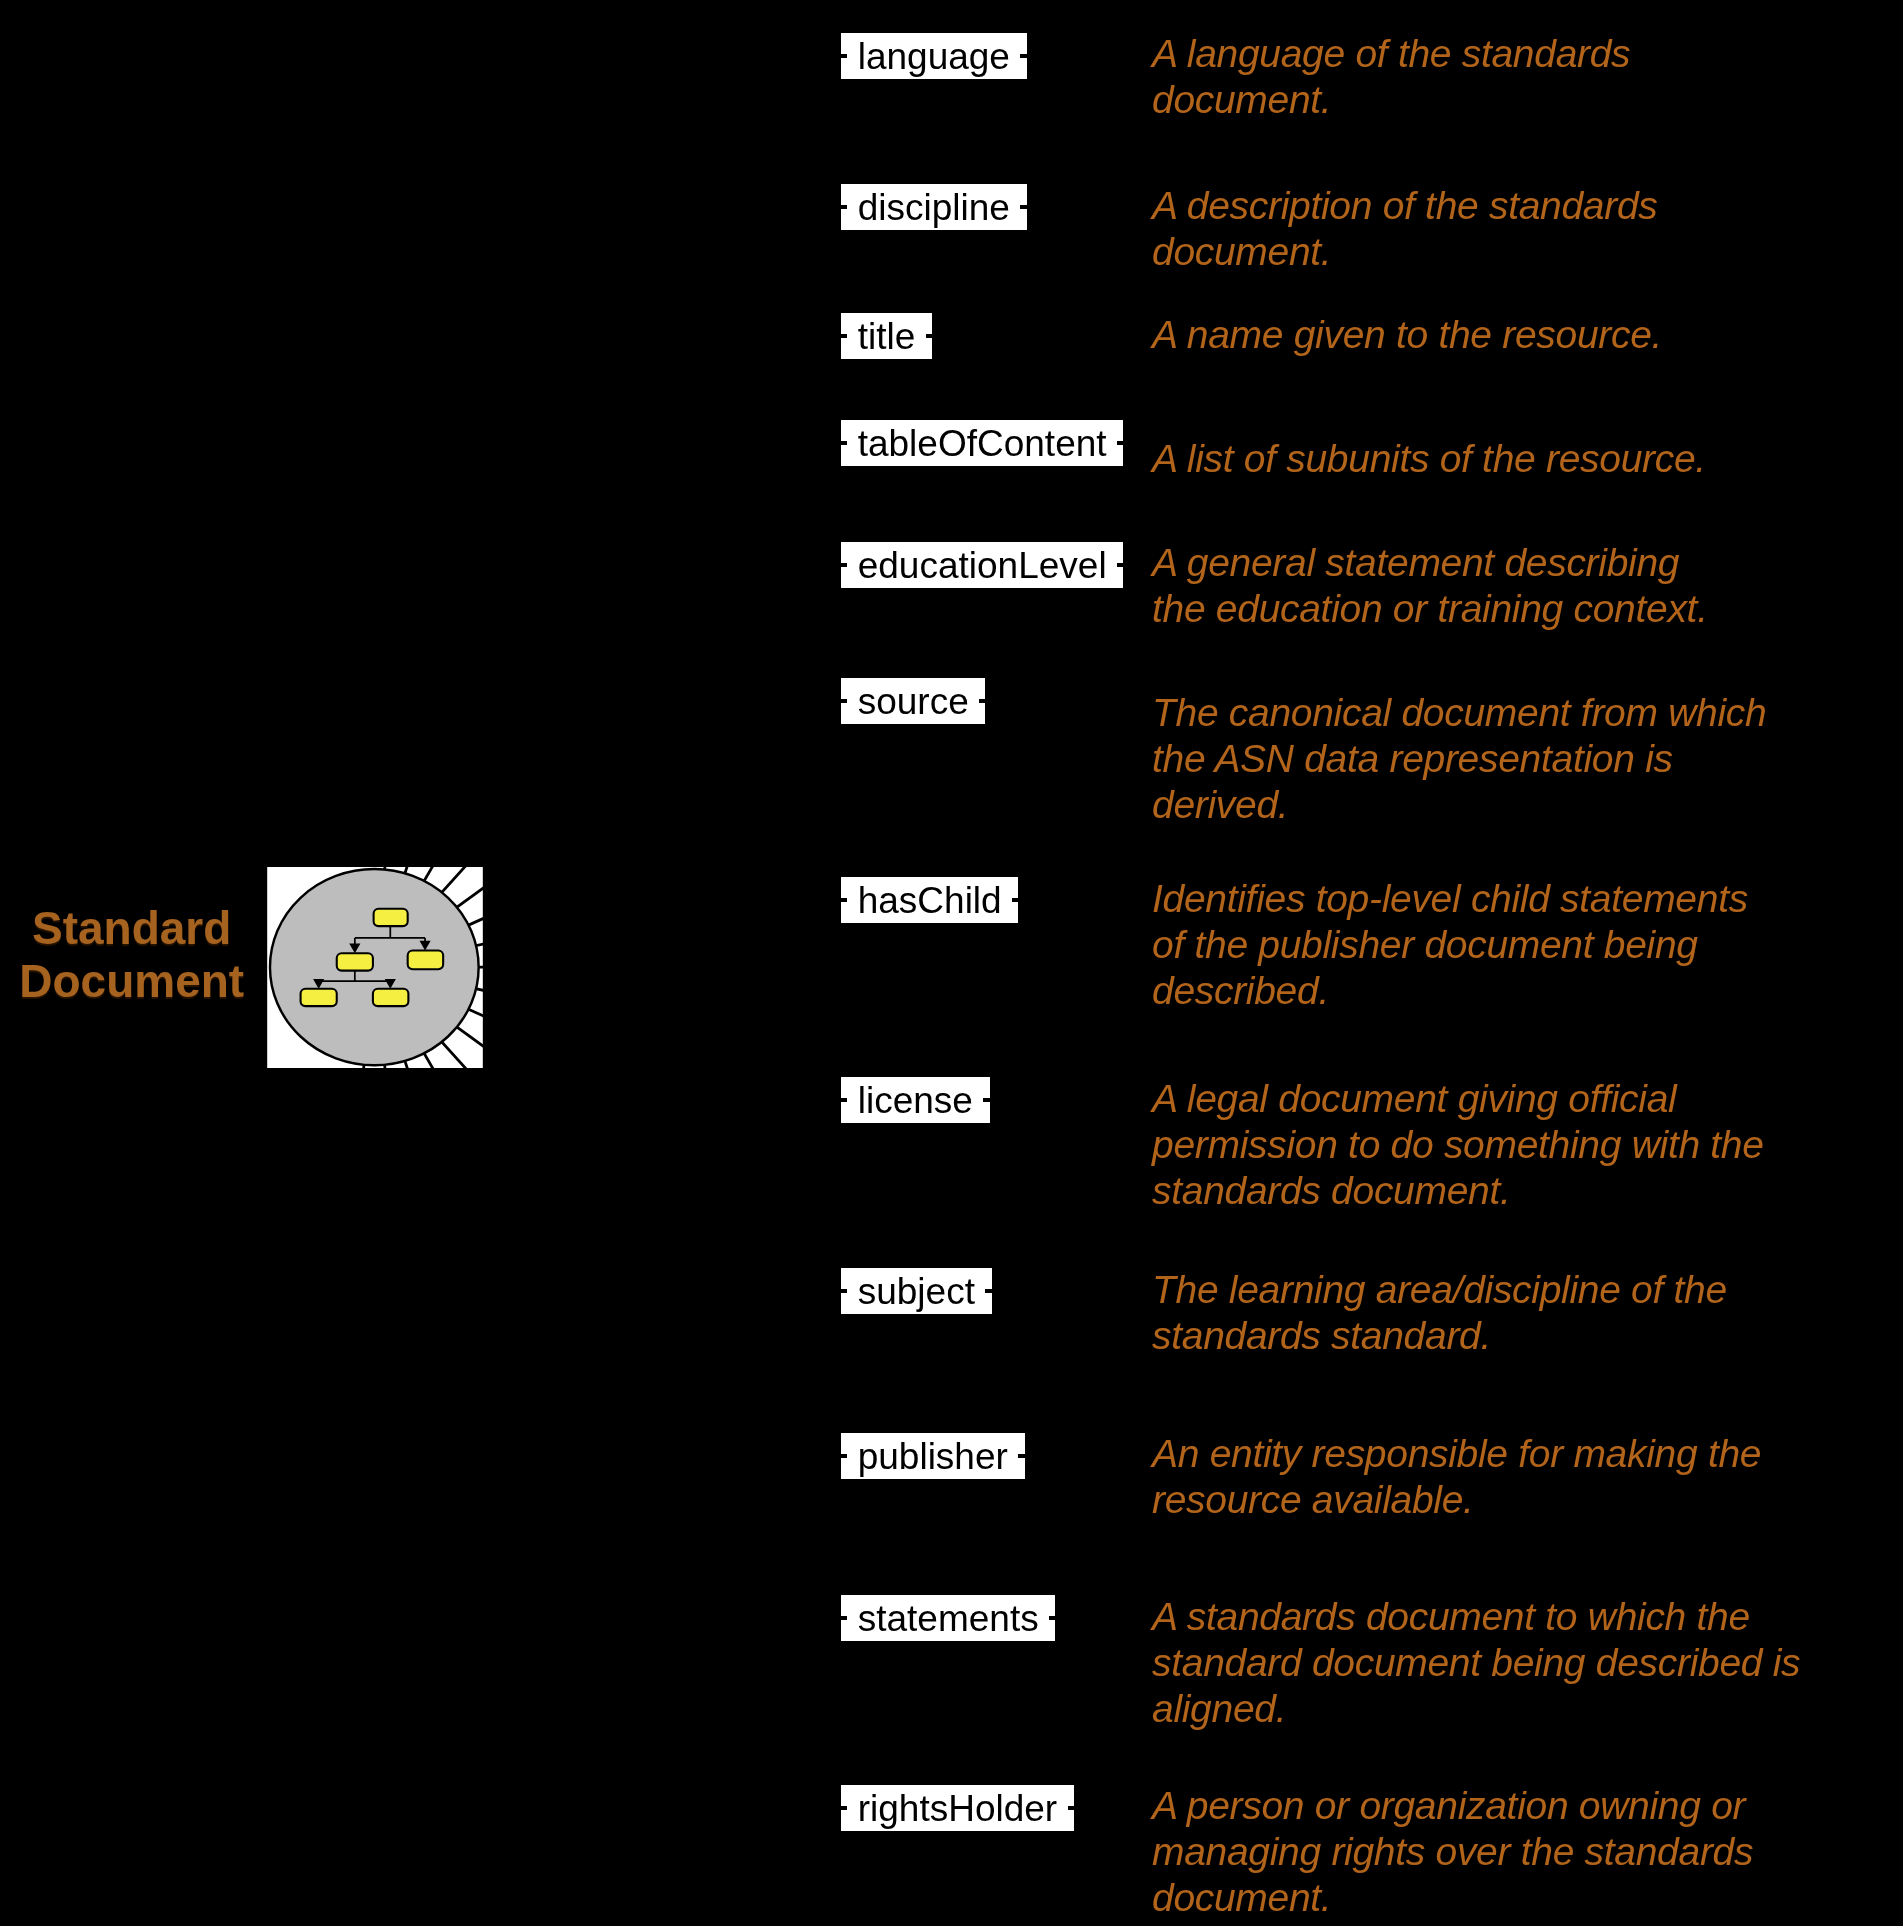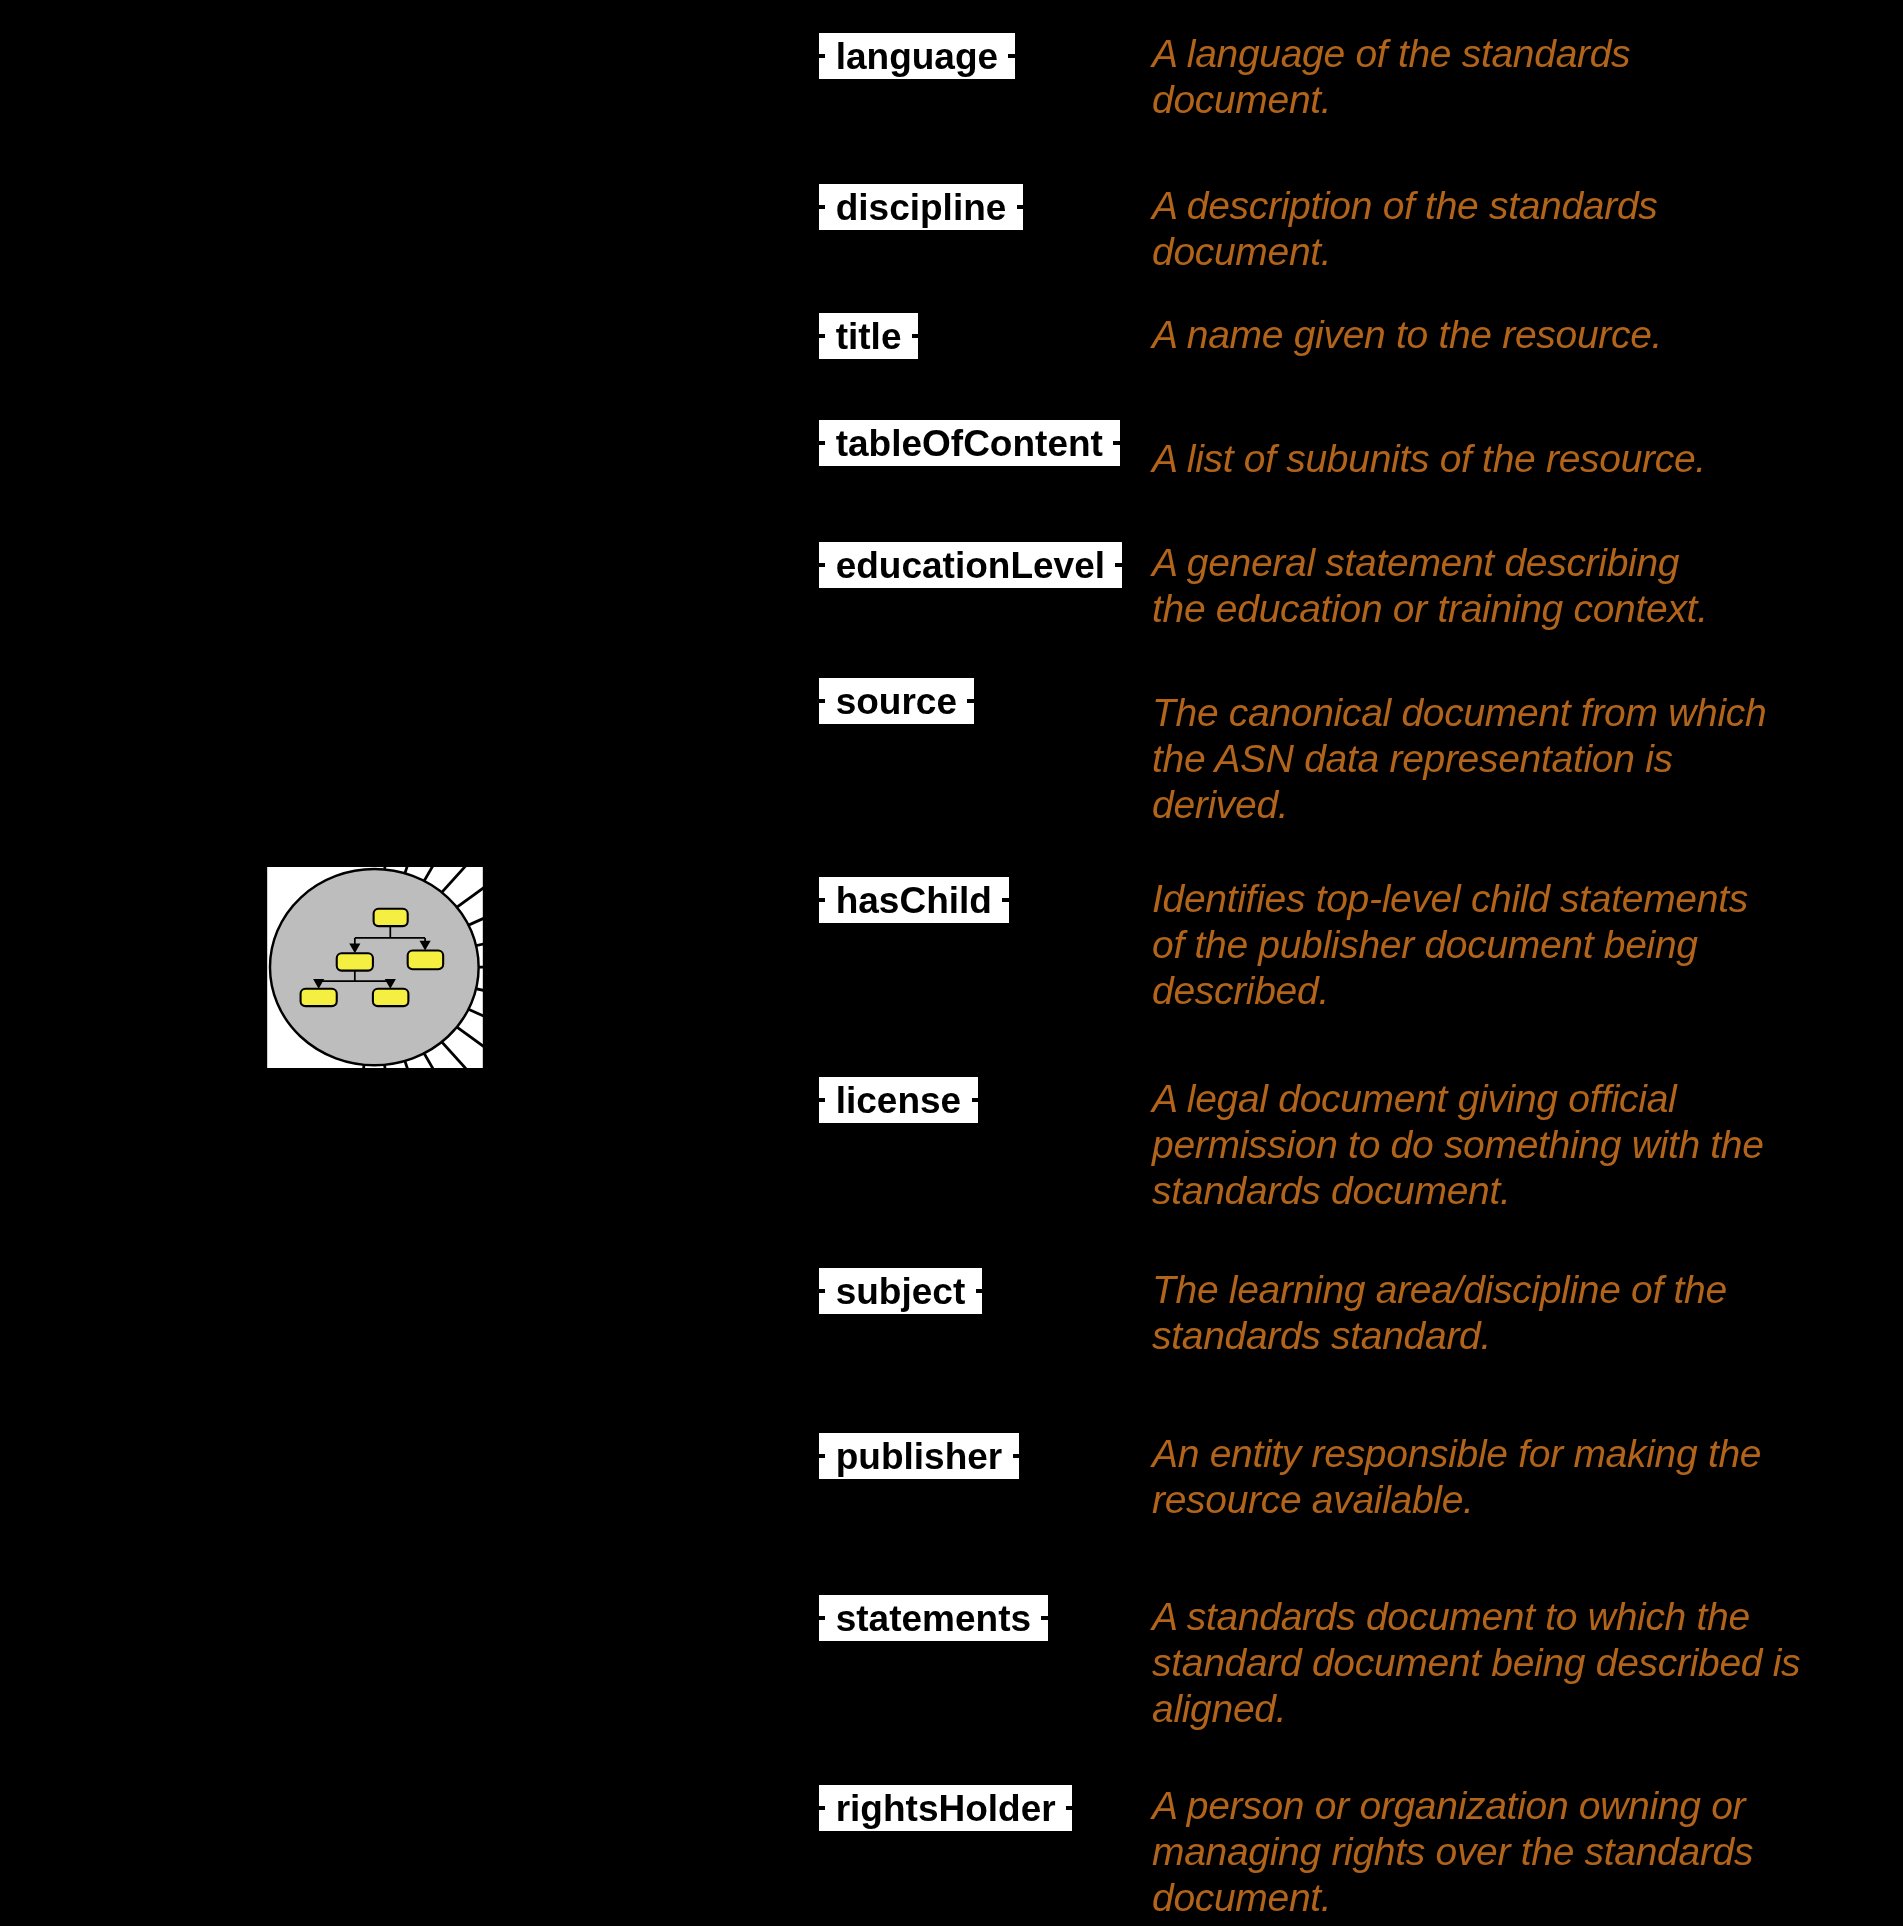--- a/index.html
+++ b/index.html
@@ -36,26 +36,26 @@
   }
   .entity-icon {
     position: absolute;
     left: 267px;
     top: 867px;
     width: 216px;
     height: 201px;
   }
   .prop-label {
     position: absolute;
-    left: 819px;
+    left: 841px;
     background: var(--label_bg);
     color: var(--label_text);
     font-size: 37px;
     line-height: 39px;
-    font-weight: bold;
+    font-weight: normal;
     padding: 3.5px 16.7px;
     white-space: nowrap;
   }
   
   .prop-label::before, .prop-label::after {
     content: "";
     position: absolute;
     top: calc(50% - 2.1px);
     width: 10.5px;
     height: 4.2px;
@@ -74,20 +74,21 @@
     letter-spacing: -0.3px;
     color: var(--accent_text);
     white-space: pre-line;
   }
 </style>
 </head>
 <body>
 
 <div class="canvas">
 
+  <div class="entity-title">Standard Document</div>
 
   <div class="entity-icon">
     <svg width="216" height="201" viewBox="0 0 310 289" xmlns="http://www.w3.org/2000/svg">
       <rect x="0" y="0" width="310" height="289" fill="#FFFFFF"></rect>
       <g stroke="var(--icon_stroke)" stroke-width="4">
         <line x1="154" y1="144" x2="196" y2="-254"></line>
         <line x1="154" y1="144" x2="278" y2="-236"></line>
         <line x1="154" y1="144" x2="354" y2="-202"></line>
         <line x1="154" y1="144" x2="422" y2="-153"></line>
         <line x1="154" y1="144" x2="478" y2="-91"></line>

